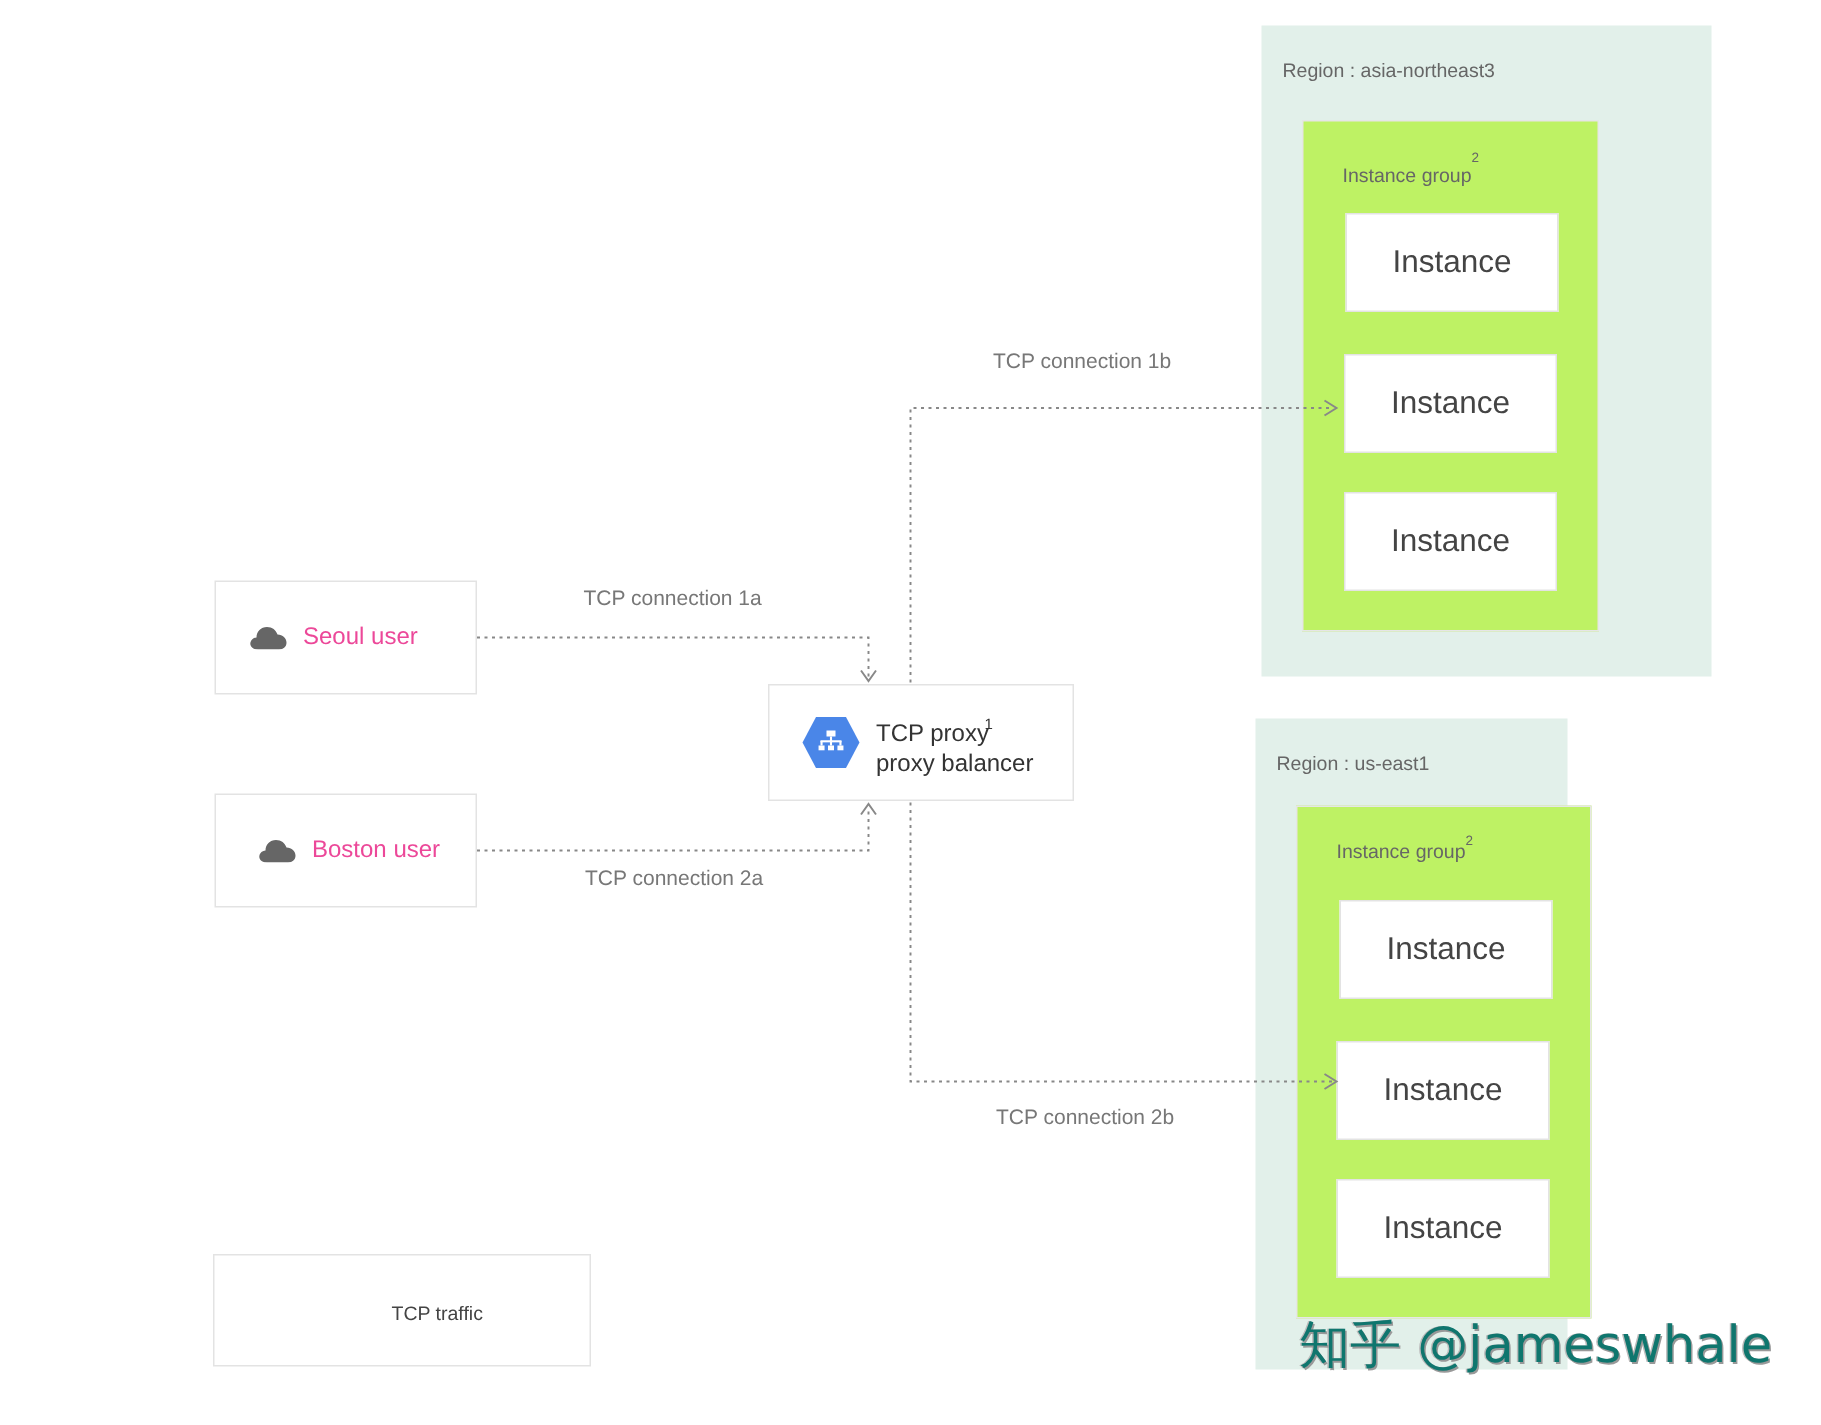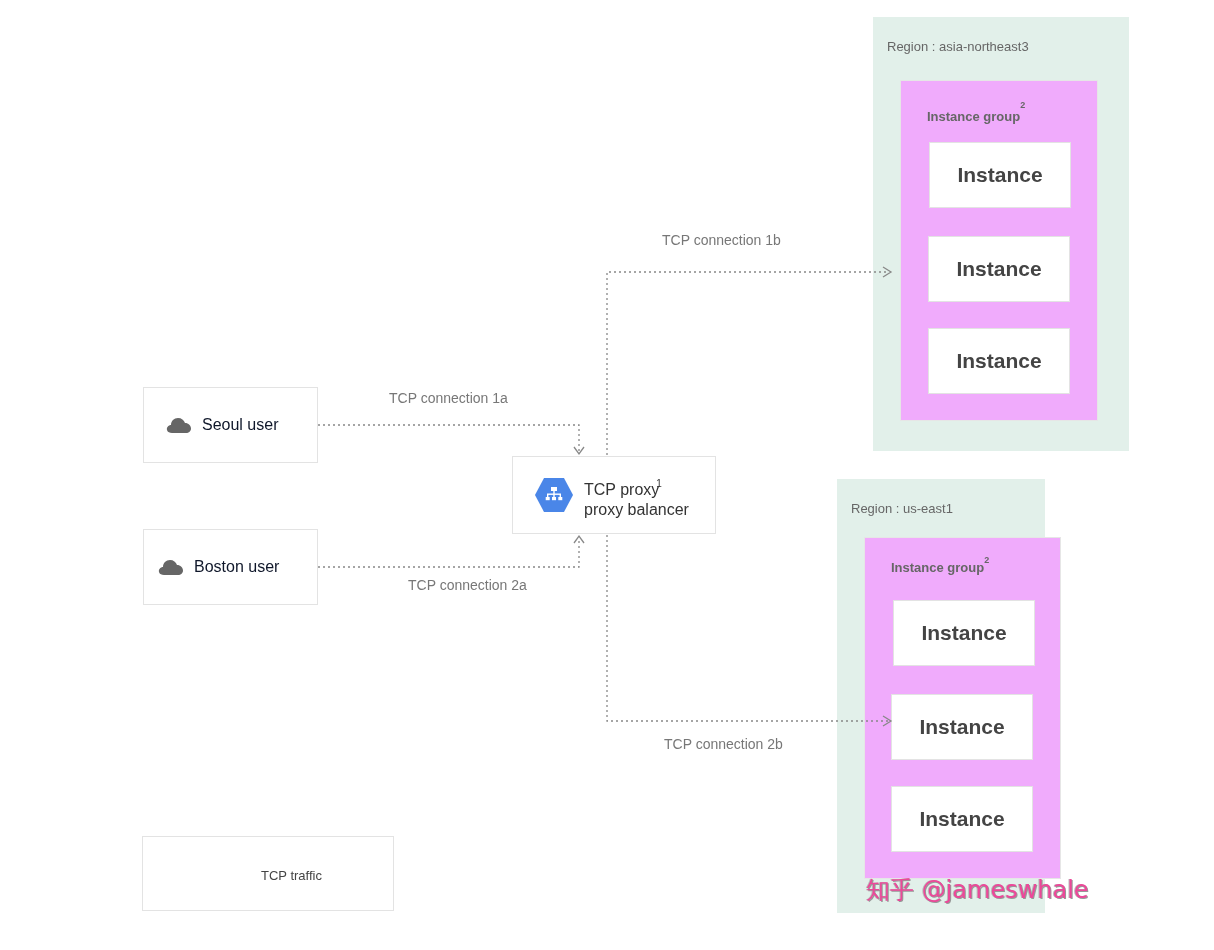--- a/index.html
+++ b/index.html
@@ -2,38 +2,38 @@
 <html><head>
 <meta charset="utf-8">
 <style>
   html, body { margin:0; padding:0; background:#ffffff; }
   body { width:1214px; height:950px; position:relative; overflow:hidden;
          font-family:"Liberation Sans", sans-serif; color:#333; }
   .abs { position:absolute; }
   .box { position:absolute; background:#fff; border:1.5px solid #e3e3e3; box-sizing:border-box; }
   .region { position:absolute; background:#e2f0ea; box-sizing:border-box; }
   .region-label { position:absolute; font-size:13px; color:#666; }
-  .group { position:absolute; background:#f0abfc; border:1px solid #e6e6e6; box-sizing:border-box;font-weight:bold; }
+  .group { position:absolute; background:#bef264; border:1px solid #e6e6e6; box-sizing:border-box; }
   .group-label { position:absolute; font-size:13px; color:#666; }
   .group-label sup { font-size:9px; }
   .instance { position:absolute; background:#fff; border:1.5px solid #e3e3e3; box-sizing:border-box;
               display:flex; align-items:center; justify-content:center; font-size:21px; color:#444; }
   .user { display:flex; align-items:center; }
-  .user-label { font-size:16px; color:#0f172a; margin-left:10px; }
+  .user-label { font-size:16px; color:#ec4899; margin-left:10px; }
   .conn-label { position:absolute; font-size:14px; color:#777; white-space:nowrap; }
   .lb-text { font-size:16px; color:#333; line-height:20px; }
   .legend-label { font-size:13px; color:#444; }
-  .watermark { position:absolute; font-size:24px; color:#ec4899; font-family:"DejaVu Sans", sans-serif;
+  .watermark { position:absolute; font-size:34px; color:#0f766e; font-family:"DejaVu Sans", sans-serif;
                text-shadow: 1px 1px 0 #999, -1px 0 0 #bbb; letter-spacing:0px; }
   svg.lines { position:absolute; left:0; top:0; }
 </style>
 </head>
 <body>
 
-<div class="region" style="left:873px;top:17px;width:256px;height:434px;">
+<div class="region" style="left:841px;top:17px;width:300px;height:434px;">
   <div class="region-label" style="left:14px;top:22px;">Region : asia-northeast3</div>
   <div class="group" style="left:27px;top:63px;width:198px;height:341px;">
     <div class="group-label" style="left:26px;top:27px;">
       <span>Instance group</span><sup style="position:relative;top:-8px;">2</sup>
     </div>
     <div class="instance" style="left:28px;top:61px;width:142px;height:66px;">
         <span>Instance</span>
       </div>
     <div class="instance" style="left:27px;top:155px;width:142px;height:66px;">
         <span>Instance</span>
@@ -85,29 +85,29 @@
   </g>
 </svg>
 
 <div class="box user" style="left:143px;top:387px;width:175px;height:76px;padding-left:22px;">
   <svg width="26" height="16" viewBox="0 0 26 16">
     <path d="M6 16 C1 16 0 12 1.5 10 C2.5 8.5 4 8 5 8 C5 4 8 1 12 1 C15.5 1 18 3 19 6 C22.5 6 25 8.5 25 11.5 C25 14 23 16 20 16 Z" fill="#666"></path>
   </svg>
   <span class="user-label">Seoul user</span>
 </div>
 
-<div class="box user" style="left:143px;top:529px;width:175px;height:76px;padding-left:14px;">
+<div class="box user" style="left:143px;top:529px;width:175px;height:76px;padding-left:28px;">
   <svg width="26" height="16" viewBox="0 0 26 16">
     <path d="M6 16 C1 16 0 12 1.5 10 C2.5 8.5 4 8 5 8 C5 4 8 1 12 1 C15.5 1 18 3 19 6 C22.5 6 25 8.5 25 11.5 C25 14 23 16 20 16 Z" fill="#666"></path>
   </svg>
   <span class="user-label">Boston user</span>
 </div>
 
 <div class="conn-label" style="left:389px;top:390px;">TCP connection 1a</div>
-<div class="conn-label" style="left:408px;top:577px;">TCP connection 2a</div>
+<div class="conn-label" style="left:390px;top:577px;">TCP connection 2a</div>
 <div class="conn-label" style="left:662px;top:232px;">TCP connection 1b</div>
 <div class="conn-label" style="left:664px;top:736px;">TCP connection 2b</div>
 
 <div class="box" style="left:512px;top:456px;width:204px;height:78px;">
   <svg class="abs" width="40" height="36" viewBox="0 0 40 36" style="left:21px;top:20px;">
     <polygon points="10,1 30,1 39,18 30,35 10,35 1,18" fill="#4a86e8"></polygon>
     <g fill="#fff">
       <rect x="17" y="10" width="6" height="4"></rect>
       <rect x="19.3" y="14" width="1.4" height="3"></rect>
       <rect x="13" y="16.5" width="14" height="1.4"></rect>

